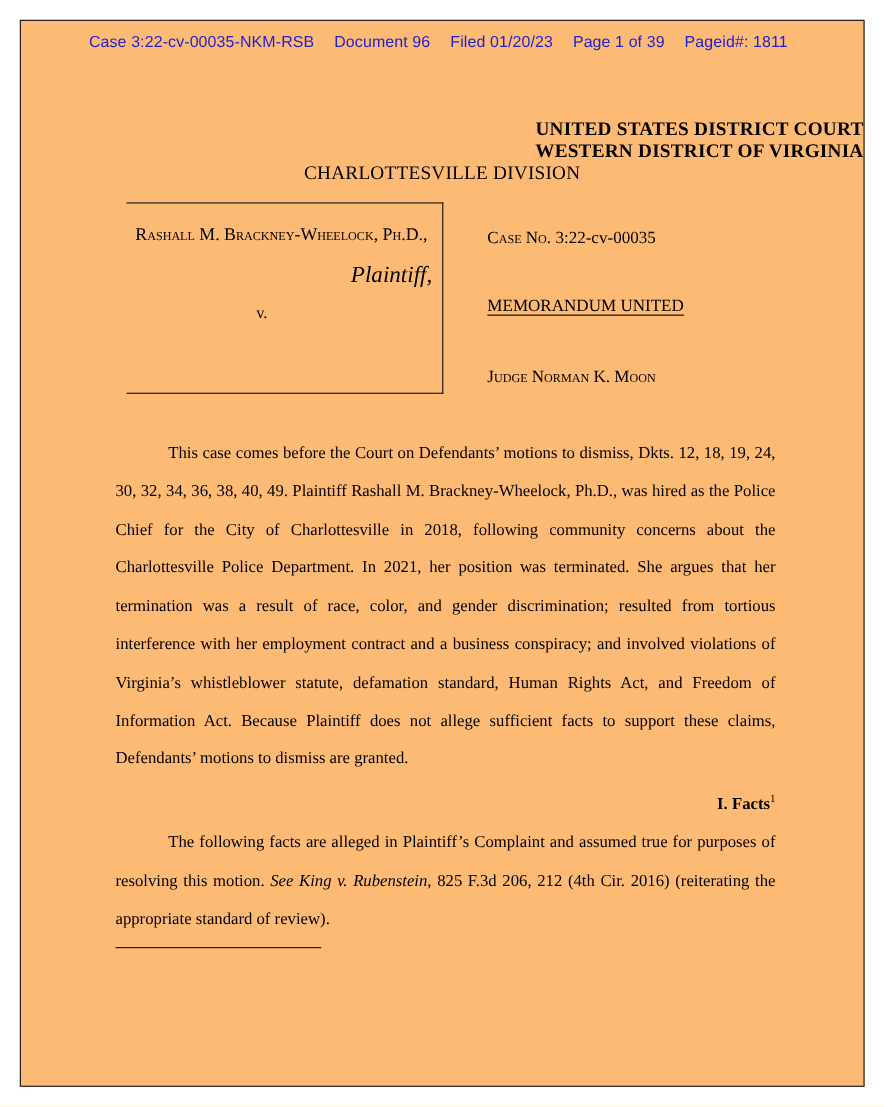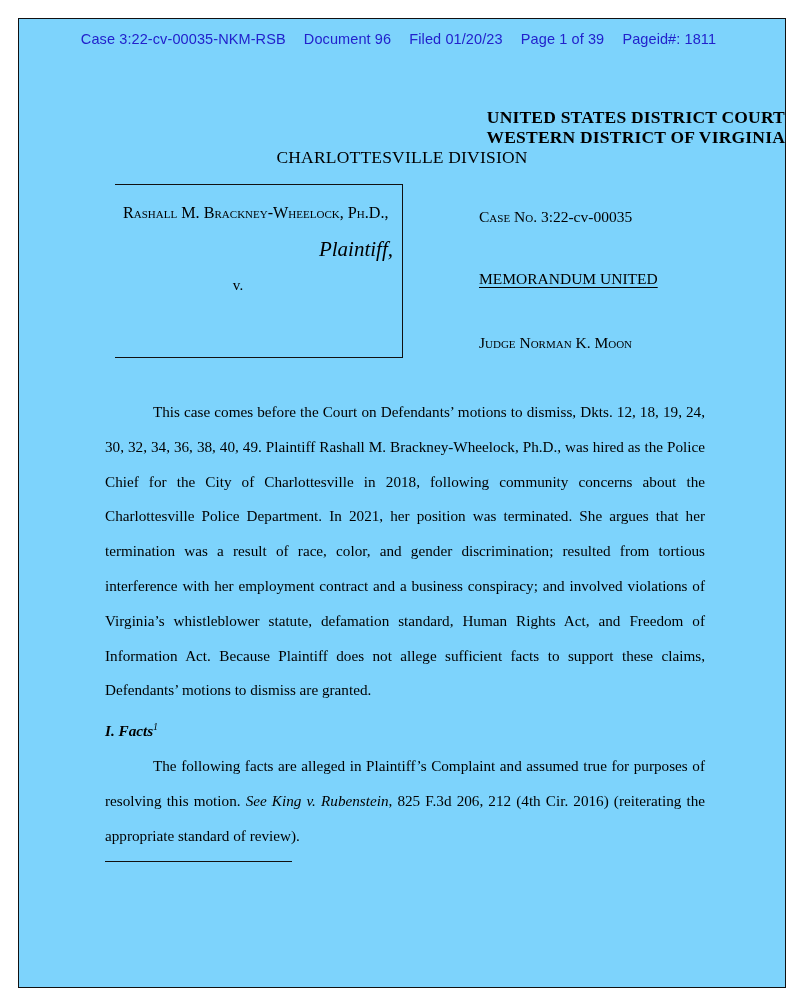--- a/index.html
+++ b/index.html
@@ -15,21 +15,21 @@
     -webkit-font-smoothing: antialiased;
   }
 
   
   .page-sheet {
     position: absolute;
     left: 18px;
     top: 18px;
     width: 768px;
     height: 970px;
-    background: #7dd3fc;
+    background: #fdba74;
     border: 1.5px solid #111111;
     box-sizing: border-box;
     overflow: hidden;
   }
 
   
   .ecf-header {
     position: absolute;
     left: 0;
     top: 12px;
@@ -116,21 +116,20 @@
     font-size: 15px;
     padding-top: 15px;
     padding-right: 42px;
   }
 
   .caption-right {
     position: absolute;
     left: 328px;
     top: 0;
     width: 272px;
-    margin-left: 36px;
   }
   .cap-caseno {
     font-variant: small-caps;
     font-size: 15.5px;
     padding-top: 24px;
     white-space: nowrap;
   }
   .cap-caseno .num { font-variant: normal; }
   .cap-doctype {
     padding-top: 44px;
@@ -161,23 +160,22 @@
     text-align: justify;
     text-indent: 48px;
     hyphens: none;
   }
   .heading {
     margin: 0;
     padding-top: 6px;
     font-size: 15.2px;
     line-height: 34.8px;
     font-weight: bold;
-    text-align: left;
+    text-align: right;
     text-indent: 0;
-    font-style: italic;
   }
   .heading sup {
     font-size: 10px;
     font-weight: normal;
     vertical-align: 6px;
     line-height: 0;
   }
   i { font-style: italic; }
 
   

